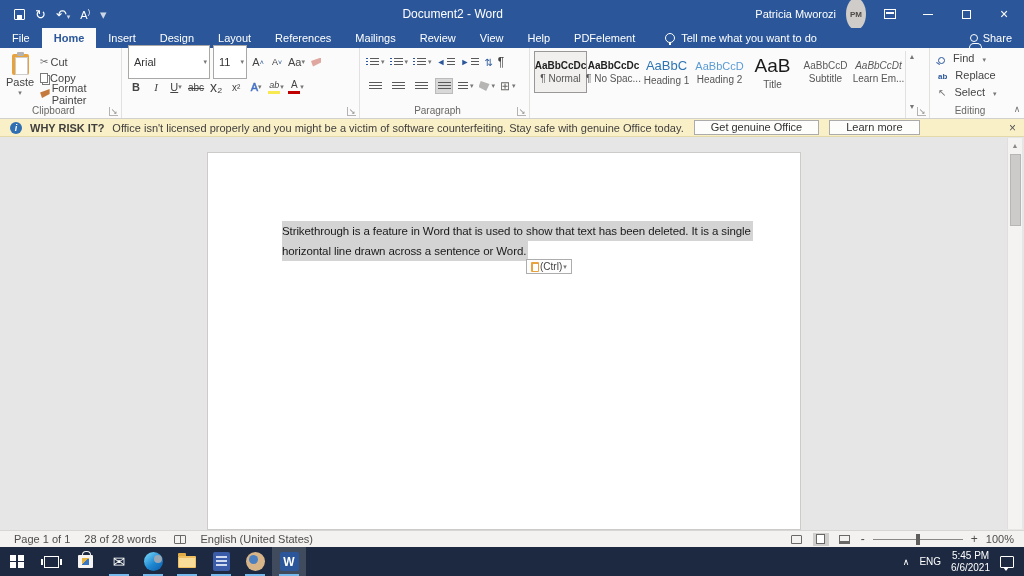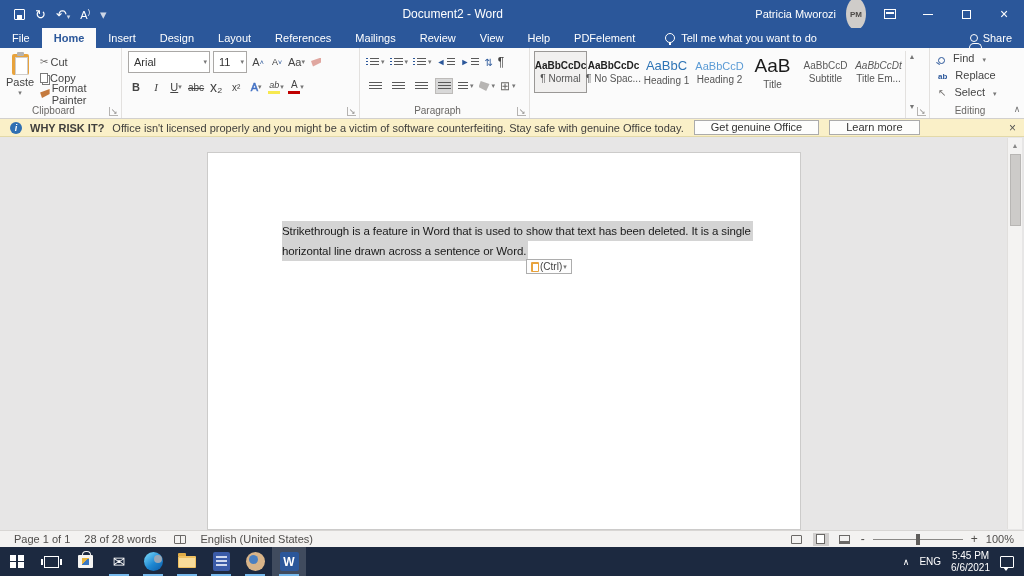--- a/index.html
+++ b/index.html
@@ -50,21 +50,21 @@
   .clipboard-ico { width:17px; height:21px; background:#e8a33d; border-radius:2px; position:relative; }
   .clipboard-ico::before { content:""; position:absolute; left:3px; top:3px; width:11px; height:16px; background:#fff; border:1px solid #cfcdcb; }
   .clipboard-ico::after { content:""; position:absolute; left:5px; top:-2px; width:7px; height:4px; background:#b5b3b1; border-radius:1px; }
   .clip-col { display:flex; flex-direction:column; gap:3px; padding-top:3px; }
   .clip-col .rbtn { height:13px; }
   .fp-brush { width:10px; height:9px; display:inline-block; background:#c47a3e; clip-path:polygon(0 40%,100% 0,100% 55%,20% 100%); }
   .copy-ico { width:8px; height:10px; border:1px solid #7a7a7a; background:#fff; box-shadow:2px 2px 0 -1px #fff, 2px 2px 0 0 #7a7a7a; display:inline-block; }
   
   .g-font { width:238px; padding-left:6px; }
   .font-row1 { display:flex; align-items:center; gap:3px; height:20px; }
-  .combo { border:1px solid #aaa8a6; background:#fff; height:22px; display:flex; align-items:center; font-size:11px; color:#333; padding:0 2px 0 5px; }
+  .combo { border:1px solid #aaa8a6; background:#fff; height:34px; display:flex; align-items:center; font-size:11px; color:#333; padding:0 2px 0 5px; }
   .combo .dd { margin-left:auto; padding-left:4px; }
   .font-name { width:82px; }
   .font-size { width:34px; }
   .fbtn { min-width:16px; height:18px; display:inline-flex; align-items:center; justify-content:center; font-size:11px; color:#444; }
   .font-row2 { display:flex; align-items:center; gap:4px; height:22px; margin-top:4px; }
   .u-line { text-decoration:underline; }
   .strike { text-decoration:line-through; font-size:10px; }
   .color-bar { display:inline-flex; flex-direction:column; align-items:center; line-height:10px; }
   .color-bar .bar { width:12px; height:3px; margin-top:1px; }
   .eff-a { color:#4472c4; -webkit-text-stroke:0.5px #4472c4; }
@@ -376,21 +376,21 @@
     <div class="style-card">
       <span class="s-sample" style="font-size:19px;color:#1a1a1a">AaB</span>
       <span class="s-label">Title</span>
     </div>
     <div class="style-card">
       <span class="s-sample" style="color:#5a5a5a;font-size:10px">AaBbCcD</span>
       <span class="s-label">Subtitle</span>
     </div>
     <div class="style-card">
       <span class="s-sample" style="font-style:italic;color:#5a5a5a;font-size:10px">AaBbCcDt</span>
-      <span class="s-label">Title Em...</span>
+      <span class="s-label">Learn Em...</span>
     </div>
     <div class="styles-scroll">
       <span>▲</span>
       <span>▼</span>
     </div>
     <span class="launcher">↘</span>
   </div>
 
   <div class="rgroup g-edit" style="border-right:none">
     <div class="edit-row">

